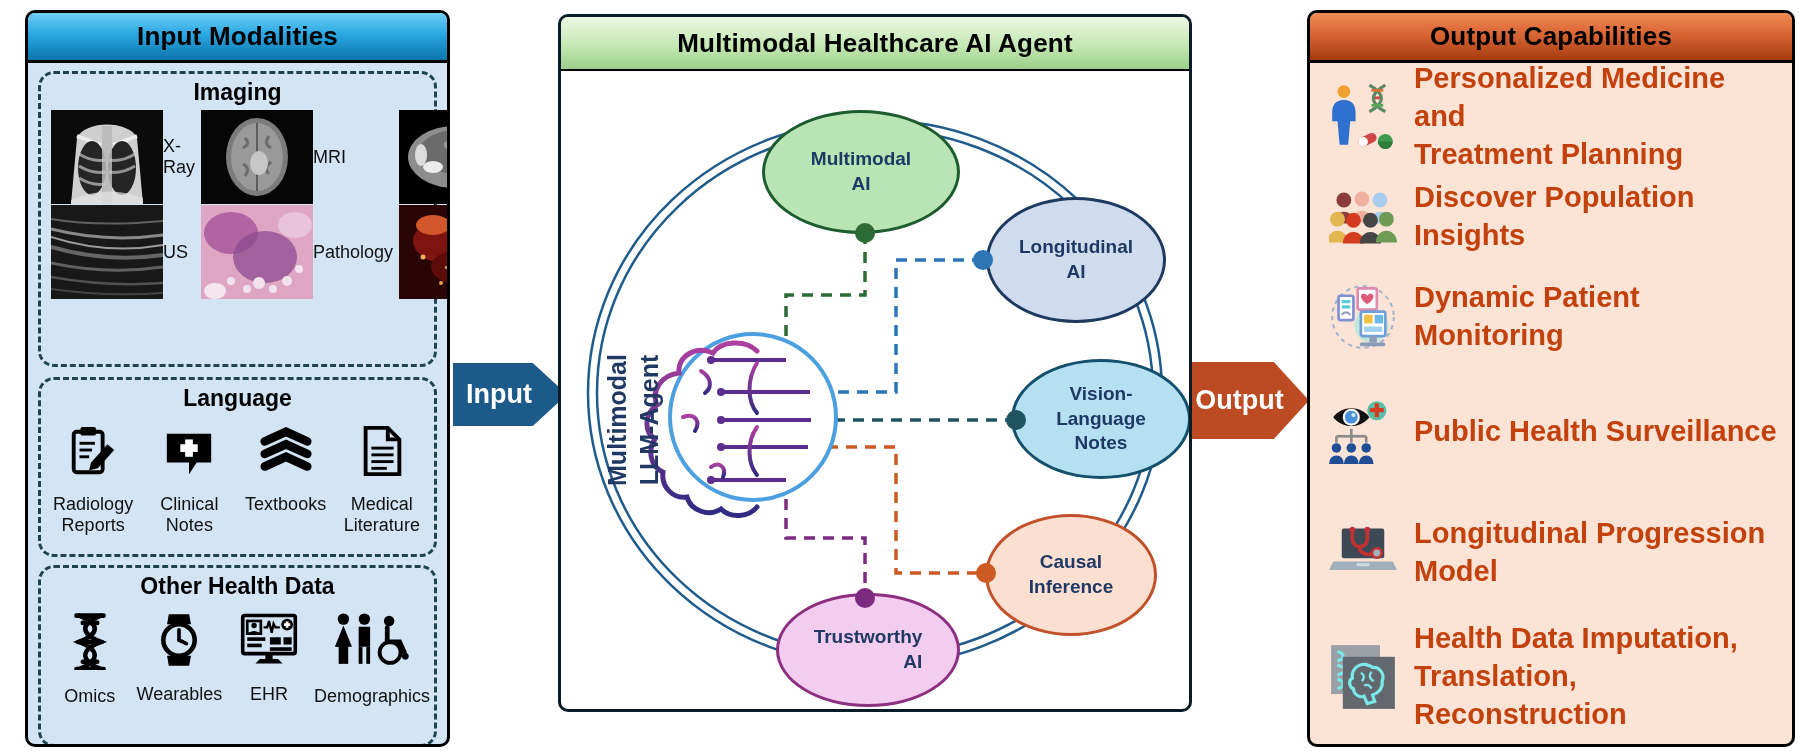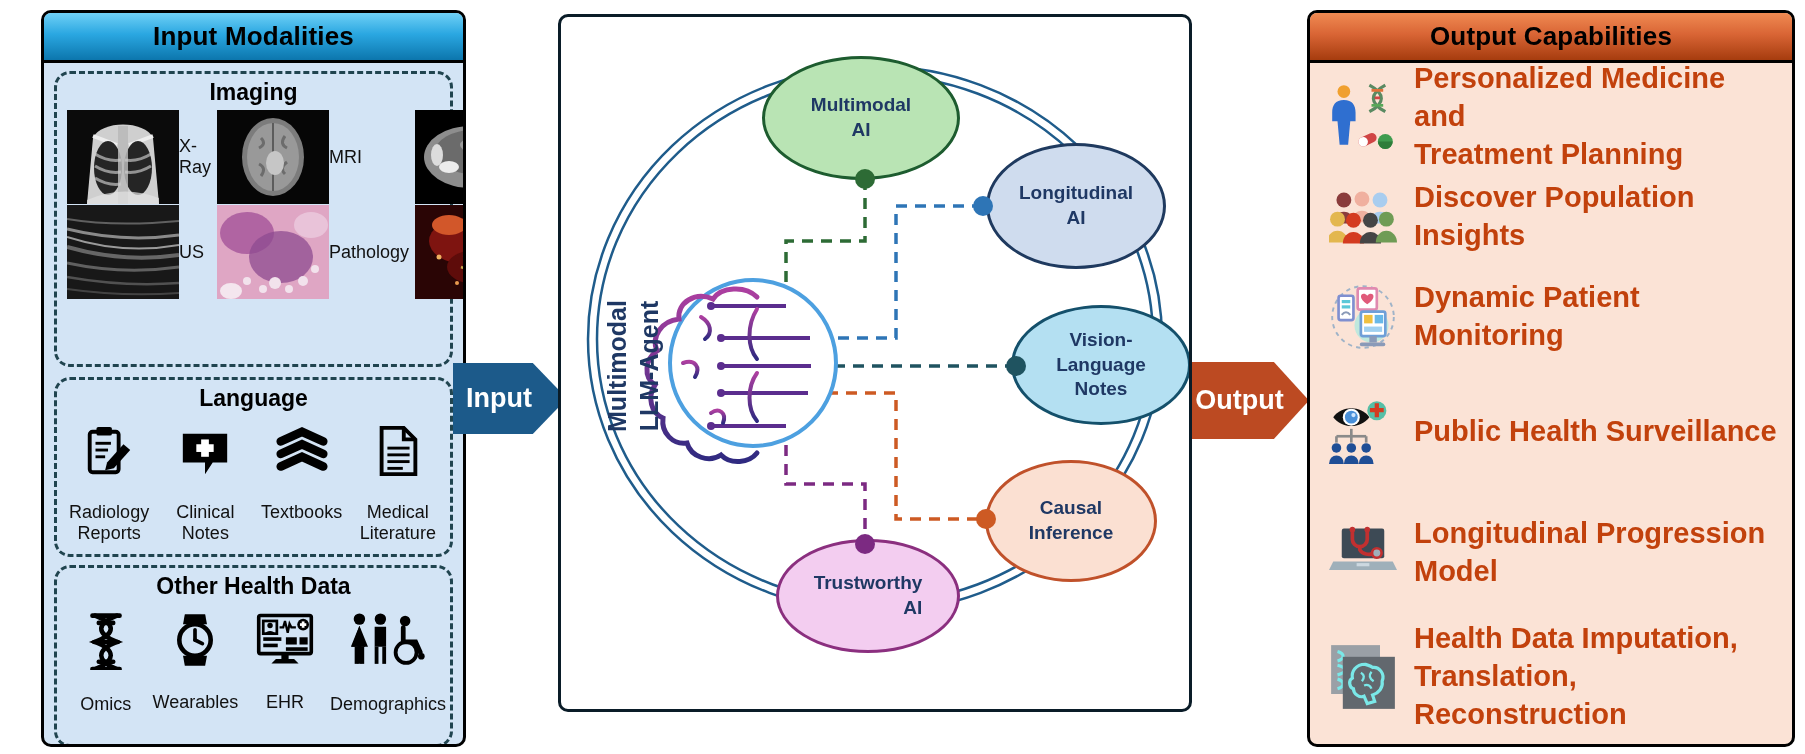--- a/index.html
+++ b/index.html
@@ -3,47 +3,47 @@
 <meta charset="utf-8">
 <style>
   html,body{margin:0;padding:0;background:#fff;}
   body{font-family:"Liberation Sans", sans-serif;}
   .canvas{position:relative;width:1805px;height:754px;background:#fff;overflow:hidden;}
 
   
   .panel{position:absolute;border:3px solid #000;border-radius:10px;box-sizing:border-box;overflow:hidden;}
   .panel-header{height:47px;display:flex;align-items:center;justify-content:center;
     font-weight:bold;font-size:26px;color:#000;border-bottom:3px solid #000;letter-spacing:.2px;}
-  .panel.left{left:41px;top:10px;width:425px;height:737px;background:#d3e4f5;}
+  .panel.left{left:25px;top:10px;width:425px;height:737px;background:#d3e4f5;}
   .panel.left .panel-header{background:linear-gradient(180deg,#6fd0f6 0%,#2aa7e1 45%,#0c76ad 100%);}
   .panel.middle{left:558px;top:14px;width:634px;height:698px;background:#fff;border-color:#0a1c28;}
   .panel.middle .panel-header{height:52px;background:linear-gradient(180deg,#ecf8e3 0%,#c5e8b4 55%,#9cd089 100%);border-bottom-width:2px;}
   .panel.right{left:1307px;top:10px;width:488px;height:737px;background:#fbe3d6;}
   .panel.right .panel-header{background:linear-gradient(180deg,#f08a52 0%,#d96535 45%,#a63c0e 100%);}
 
   
   .lp-box{position:absolute;left:10px;right:10px;border:3px dashed #20444f;border-radius:16px;box-sizing:border-box;}
   .lp-box.imaging{top:58px;height:296px;}
   .lp-box.language{top:364px;height:180px;}
   .lp-box.other{top:552px;height:182px;}
   .lp-title{text-align:center;font-weight:bold;font-size:23px;color:#000;margin-top:5px;}
   .thumb-grid{display:grid;grid-template-columns:repeat(3,1fr);gap:1px 6px;padding:4px 10px 0;}
   .thumb-grid figure{margin:0;display:flex;flex-direction:row;align-items:center;}
   .thumb{width:112px;height:94px;}
   .thumb svg{width:112px;height:94px;display:block;}
   .thumb-grid figcaption{font-size:18px;color:#111;margin-top:0px;}
   .icon-grid{display:grid;grid-template-columns:repeat(4,1fr);padding:12px 4px 0;}
-  .icon-item{display:flex;flex-direction:column;align-items:center;gap:20px;}
+  .icon-item{display:flex;flex-direction:column;align-items:center;gap:12px;}
   .item-label{font-size:18px;color:#111;text-align:center;line-height:1.15;white-space:pre-line;}
 
   
   .flow-arrow{position:absolute;display:flex;align-items:center;justify-content:center;
     color:#fff;font-size:27px;font-weight:600;padding-right:22px;box-sizing:border-box;
     clip-path:polygon(0 0,70% 0,100% 50%,70% 100%,0 100%);}
-  .flow-arrow.input{left:453px;top:363px;width:114px;height:71px;background:#1c5a8a;}
+  .flow-arrow.input{left:453px;top:363px;width:114px;height:63px;background:#1c5a8a;}
   .flow-arrow.output{left:1192px;top:362px;width:117px;height:77px;background:#bc4a22;}
 
   
   .diagram{position:relative;width:634px;height:646px;}
   .dlayer{position:absolute;left:0;top:0;width:634px;height:646px;}
   .dlayer.rings{z-index:1;}
   .dlayer.wires{z-index:3;pointer-events:none;}
   .node{position:absolute;z-index:2;border:3px solid;border-radius:50%;display:flex;align-items:center;justify-content:center;
     text-align:center;font-weight:bold;font-size:19px;color:#1f3864;white-space:pre-line;line-height:1.3;box-sizing:border-box;}
   .n0{left:201px;top:39px;width:198px;height:124px;}
@@ -319,20 +319,23 @@
         </div>
       </div>
     </div>
   </section>
 
   <div class="flow-arrow input">
     <span>Input</span>
   </div>
 
   <section class="panel middle">
+    <header class="panel-header">
+      <span>Multimodal Healthcare AI Agent</span>
+    </header>
     <div class="diagram">
 
       <svg class="dlayer rings" viewBox="0 0 634 646">
         <ellipse cx="314" cy="322" rx="287" ry="273" fill="none" stroke="#1f5c8b" stroke-width="2.5"></ellipse>
         <ellipse cx="314" cy="322" rx="278" ry="264" fill="none" stroke="#1f5c8b" stroke-width="2.5"></ellipse>
       </svg>
 
       <div class="node n0" style="background: rgb(185, 228, 180); border-color: rgb(29, 92, 47);">Multimodal
 AI</div>
       <div class="node n1" style="background: rgb(207, 220, 238); border-color: rgb(31, 58, 95);">Longitudinal

